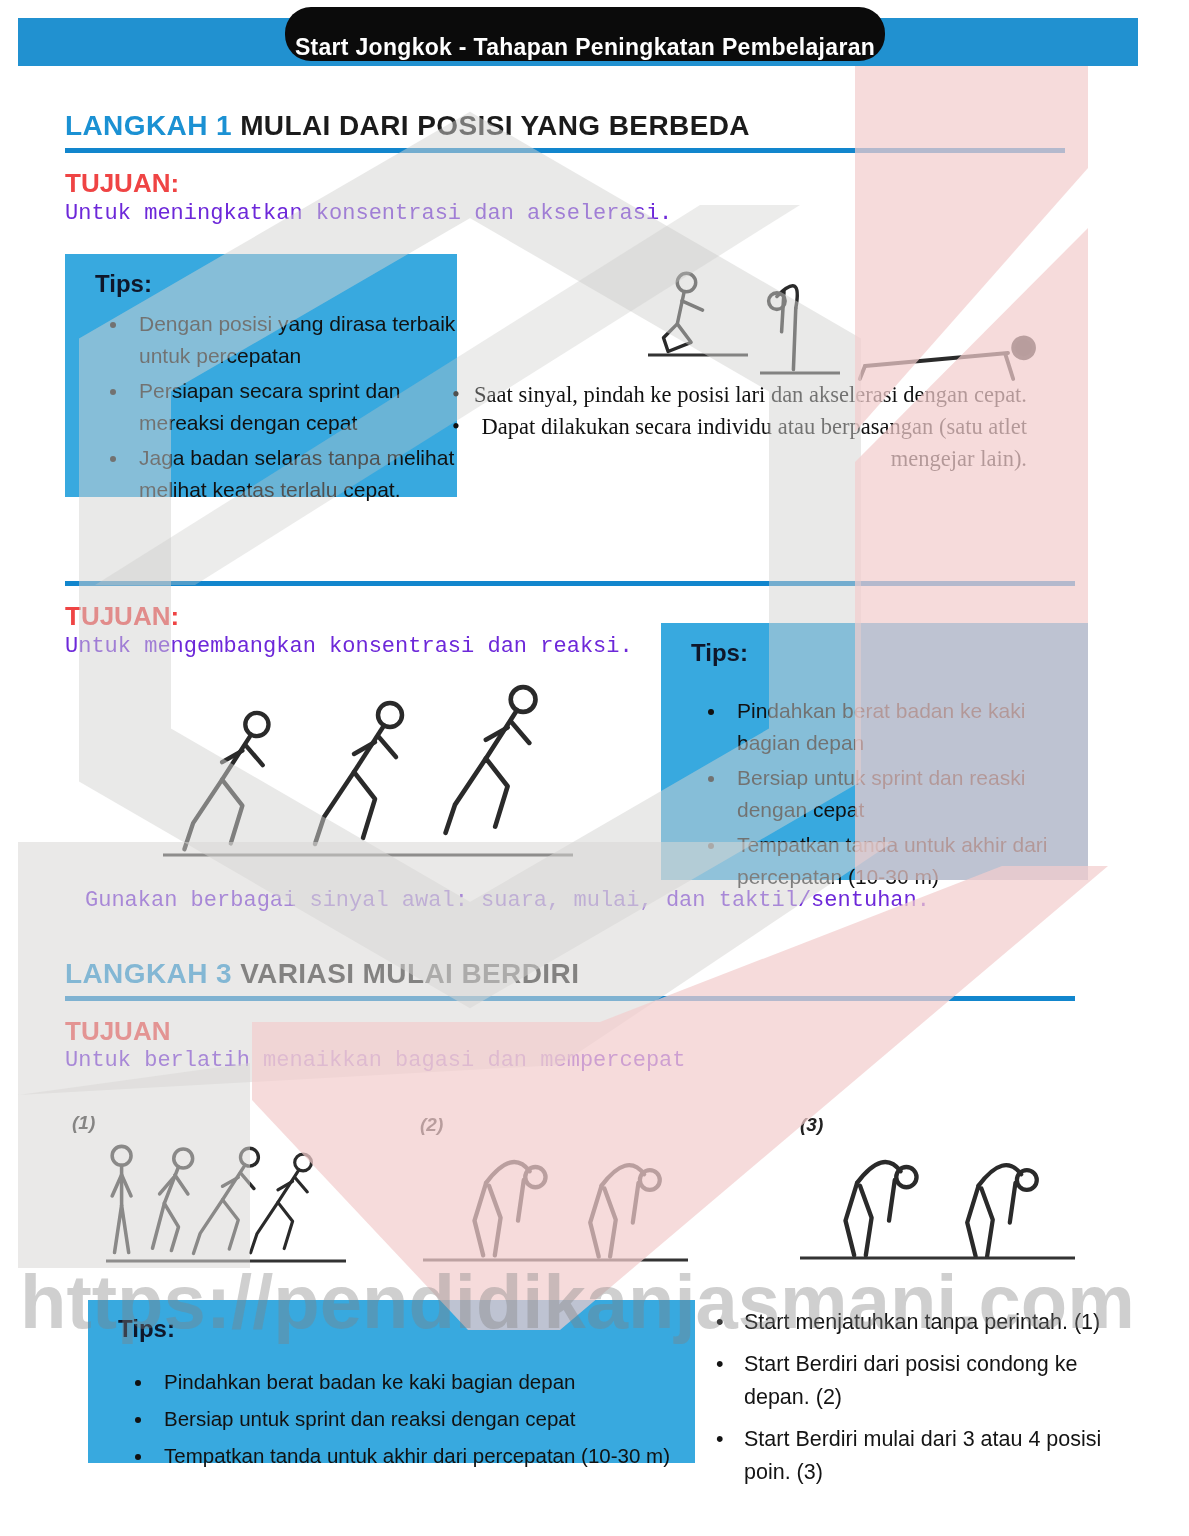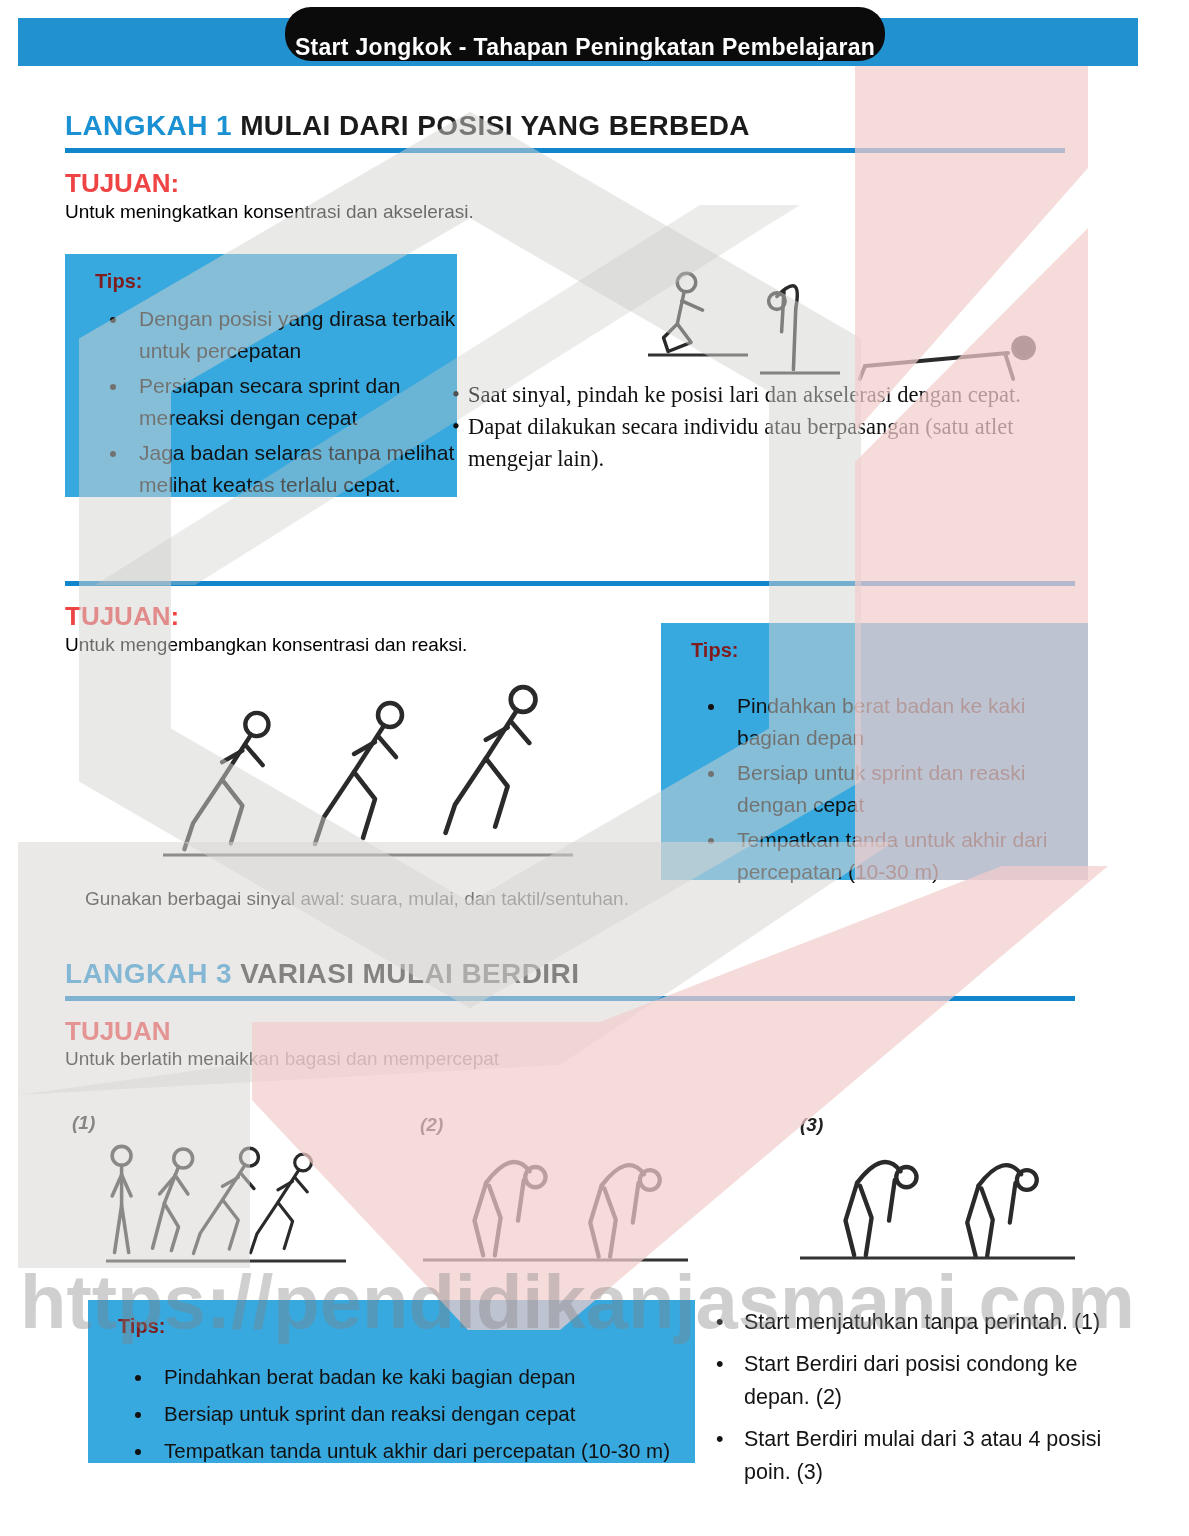--- a/index.html
+++ b/index.html
@@ -12,31 +12,31 @@
   .badge{left:285px;top:7px;width:600px;height:54px;background:#0b0b0b;border-radius:26px;
          z-index:9;display:flex;align-items:flex-end;justify-content:center;}
   .badge span{color:#ffffff;font-weight:bold;font-size:23px;letter-spacing:.3px;white-space:nowrap;}
 
   
   .h-step{font-size:28px;font-weight:bold;letter-spacing:.4px;white-space:nowrap;z-index:3;}
   .h-step .blue{color:#1b91d3;}
   .h-step .black{color:#1b1b1b;}
   .rule{height:5px;background:#1286cd;z-index:3;}
   .tujuan{font-size:26px;font-weight:bold;color:#ef4444;z-index:3;}
-  .serif{font-family:Liberation Sans, sans-serif;font-size:19px;color:#000000;z-index:3;}
+  .serif{font-family:Liberation Mono, monospace;font-size:22px;color:#6d28d9;z-index:3;}
 
   
   .tipsbox{background:#38a9df;z-index:1;}
-  .tips-title{font-size:20px;font-weight:bold;color:#7f1d1d;}
+  .tips-title{font-size:24px;font-weight:bold;color:#0f172a;}
   .tips-list{margin:0;padding:0 0 0 22px;font-size:21px;line-height:32px;color:#111;}
   .tips-list li{margin-bottom:3px;padding-left:10px;}
 
   
   .notes-serif{font-family:"Liberation Serif",serif;font-size:22.5px;line-height:32px;color:#101010;z-index:3;}
-  .notes-serif .n{position:relative;padding-left:16px;}
+  .notes-serif .n{position:relative;padding-left:16px;text-align:right;}
   .notes-serif .n:before{content:"\2022";position:absolute;left:0;top:0;}
 
   
   .notes-sans{font-size:21.5px;line-height:33px;color:#141414;z-index:3;}
   .notes-sans .n{position:relative;padding-left:34px;margin-bottom:9px;}
   .notes-sans .n:before{content:"\2022";position:absolute;left:6px;top:0;}
 
   .figlabel{font-size:19px;font-style:italic;font-weight:bold;color:#222;z-index:3;}
 
   svg.fig{z-index:2;}

